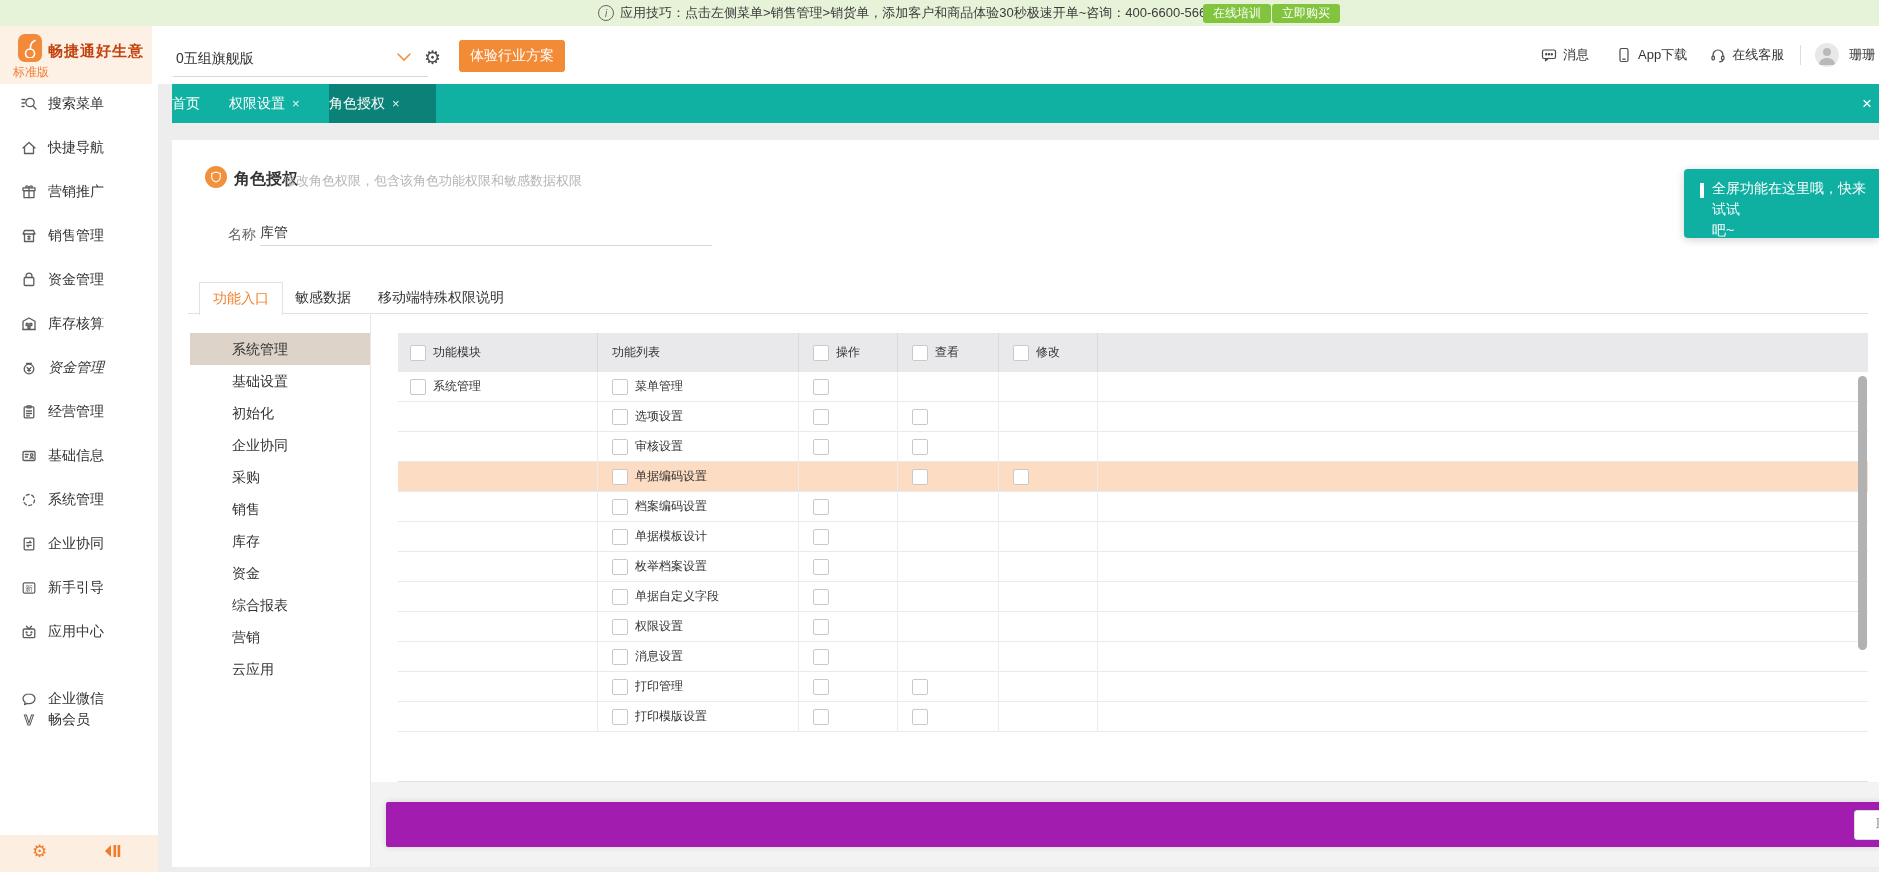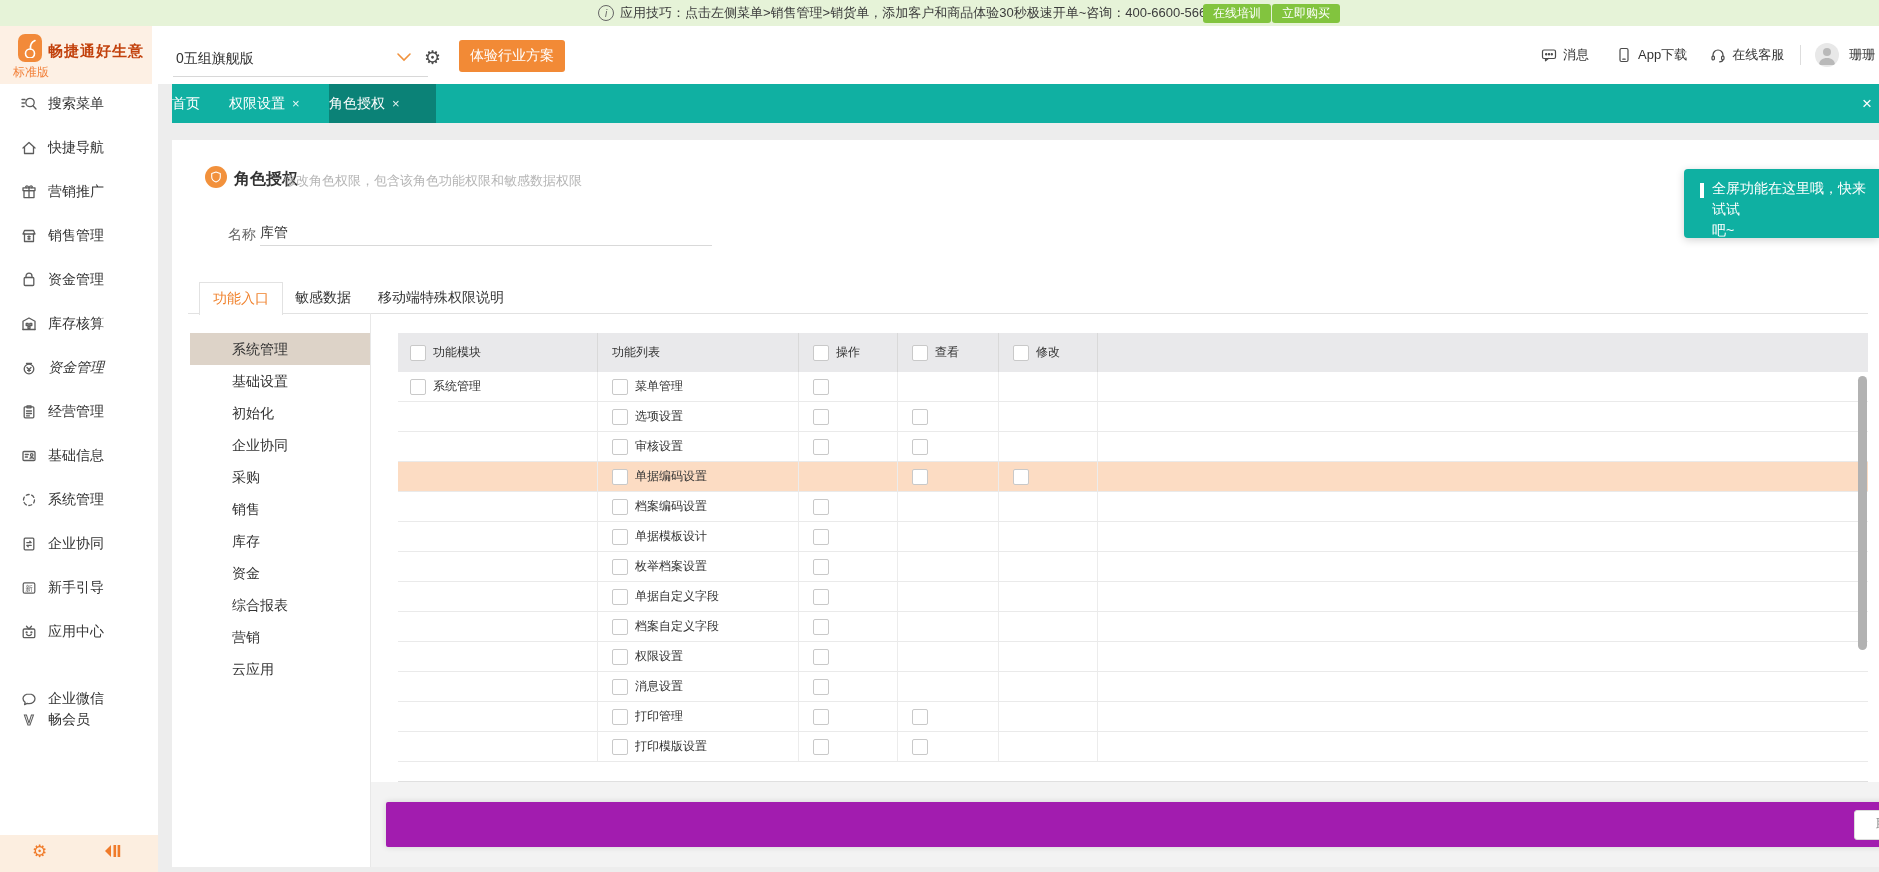--- a/index.html
+++ b/index.html
@@ -581,37 +581,20 @@
       </div>
     <div class="cell c5">
         <span class="cb" style="visibility: hidden;"></span>
       </div>
     <div class="cell c6"></div>
   </div>
   <div class="trow">
     <div class="cell c1"></div>
     <div class="cell c2">
         <span class="cb"></span>
-        <span class="clabel">档案自定义字段</span>
-      </div>
-    <div class="cell c3">
-        <span class="cb"></span>
-      </div>
-    <div class="cell c4">
-        <span class="cb" style="visibility: hidden;"></span>
-      </div>
-    <div class="cell c5">
-        <span class="cb" style="visibility: hidden;"></span>
-      </div>
-    <div class="cell c6"></div>
-  </div>
-  <div class="trow">
-    <div class="cell c1"></div>
-    <div class="cell c2">
-        <span class="cb"></span>
         <span class="clabel">权限设置</span>
       </div>
     <div class="cell c3">
         <span class="cb"></span>
       </div>
     <div class="cell c4">
         <span class="cb" style="visibility: hidden;"></span>
       </div>
     <div class="cell c5">
         <span class="cb" style="visibility: hidden;"></span>

